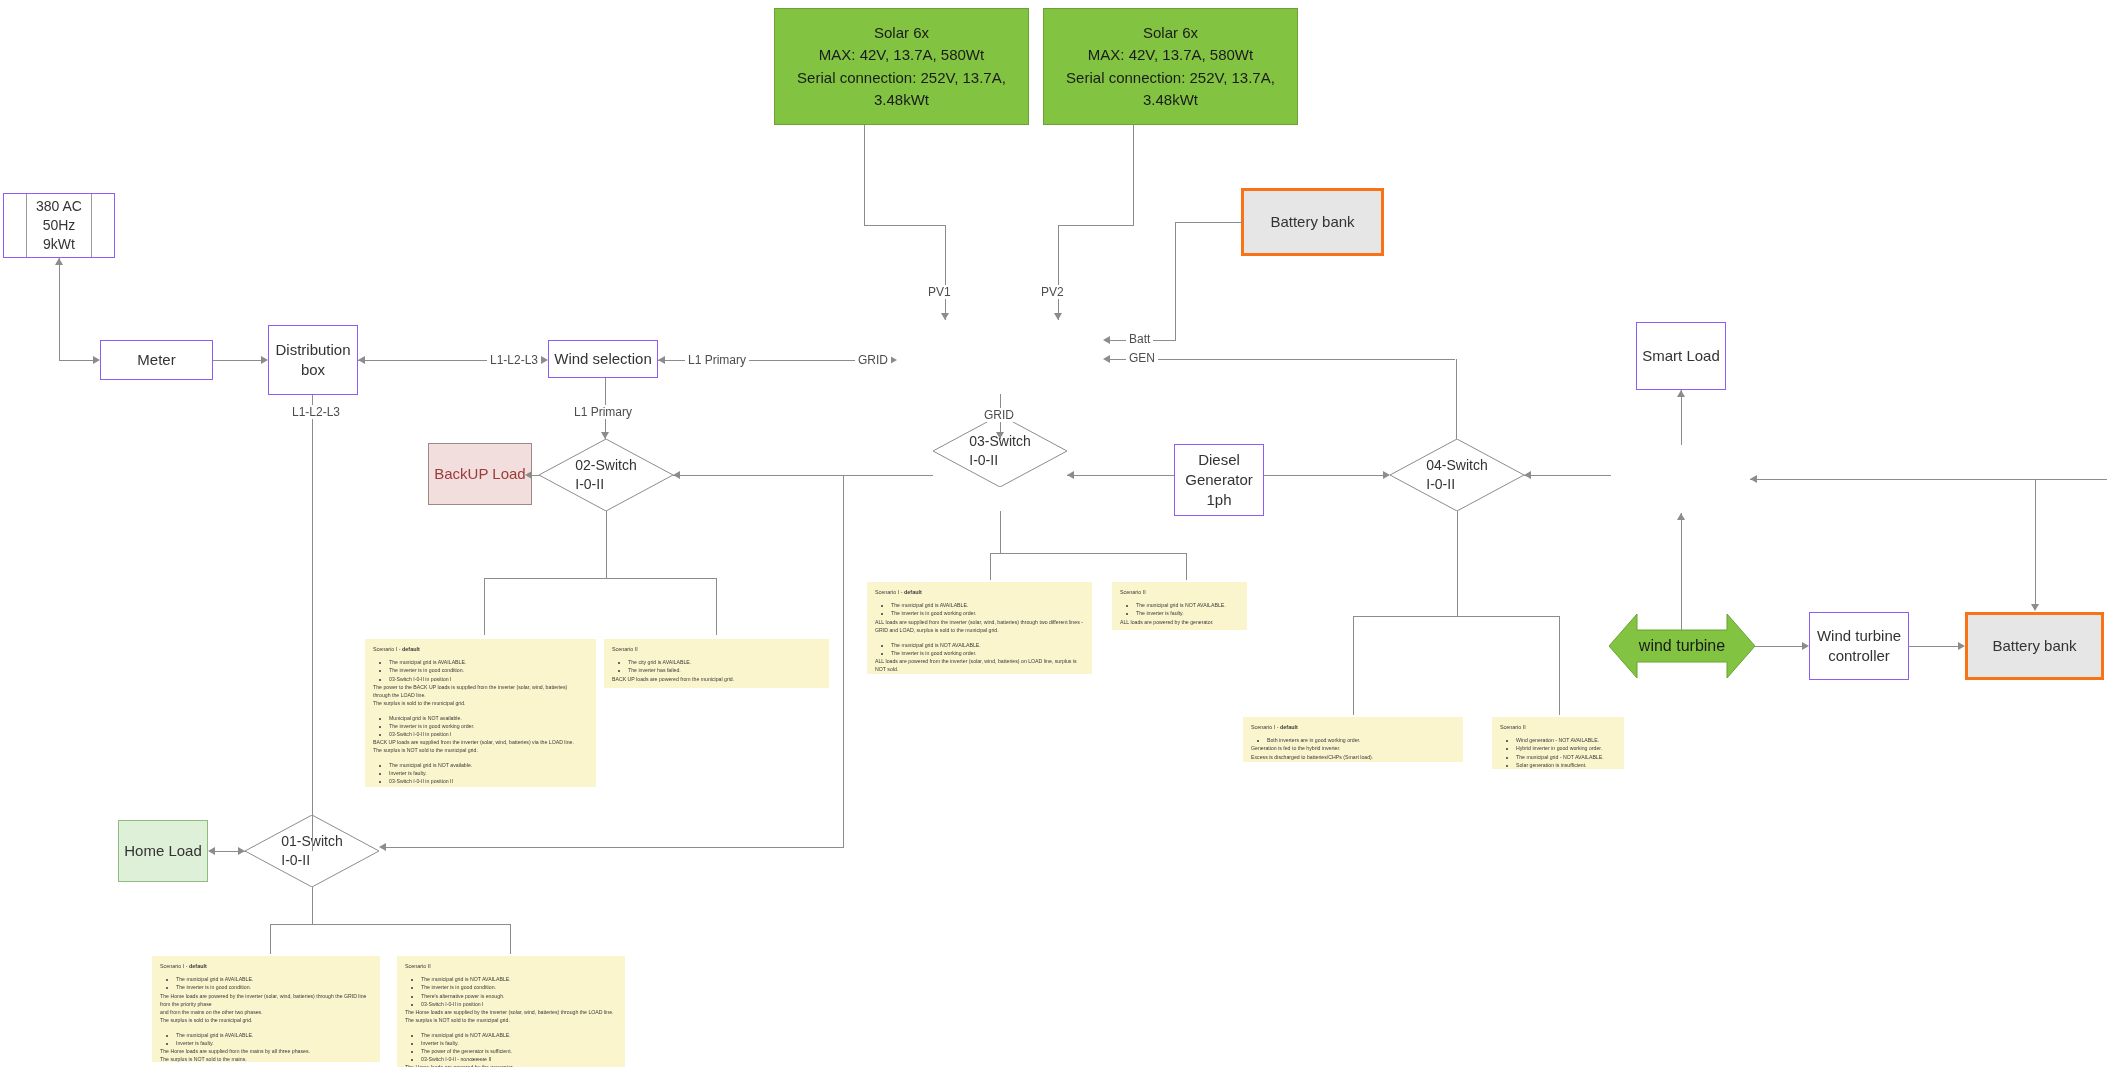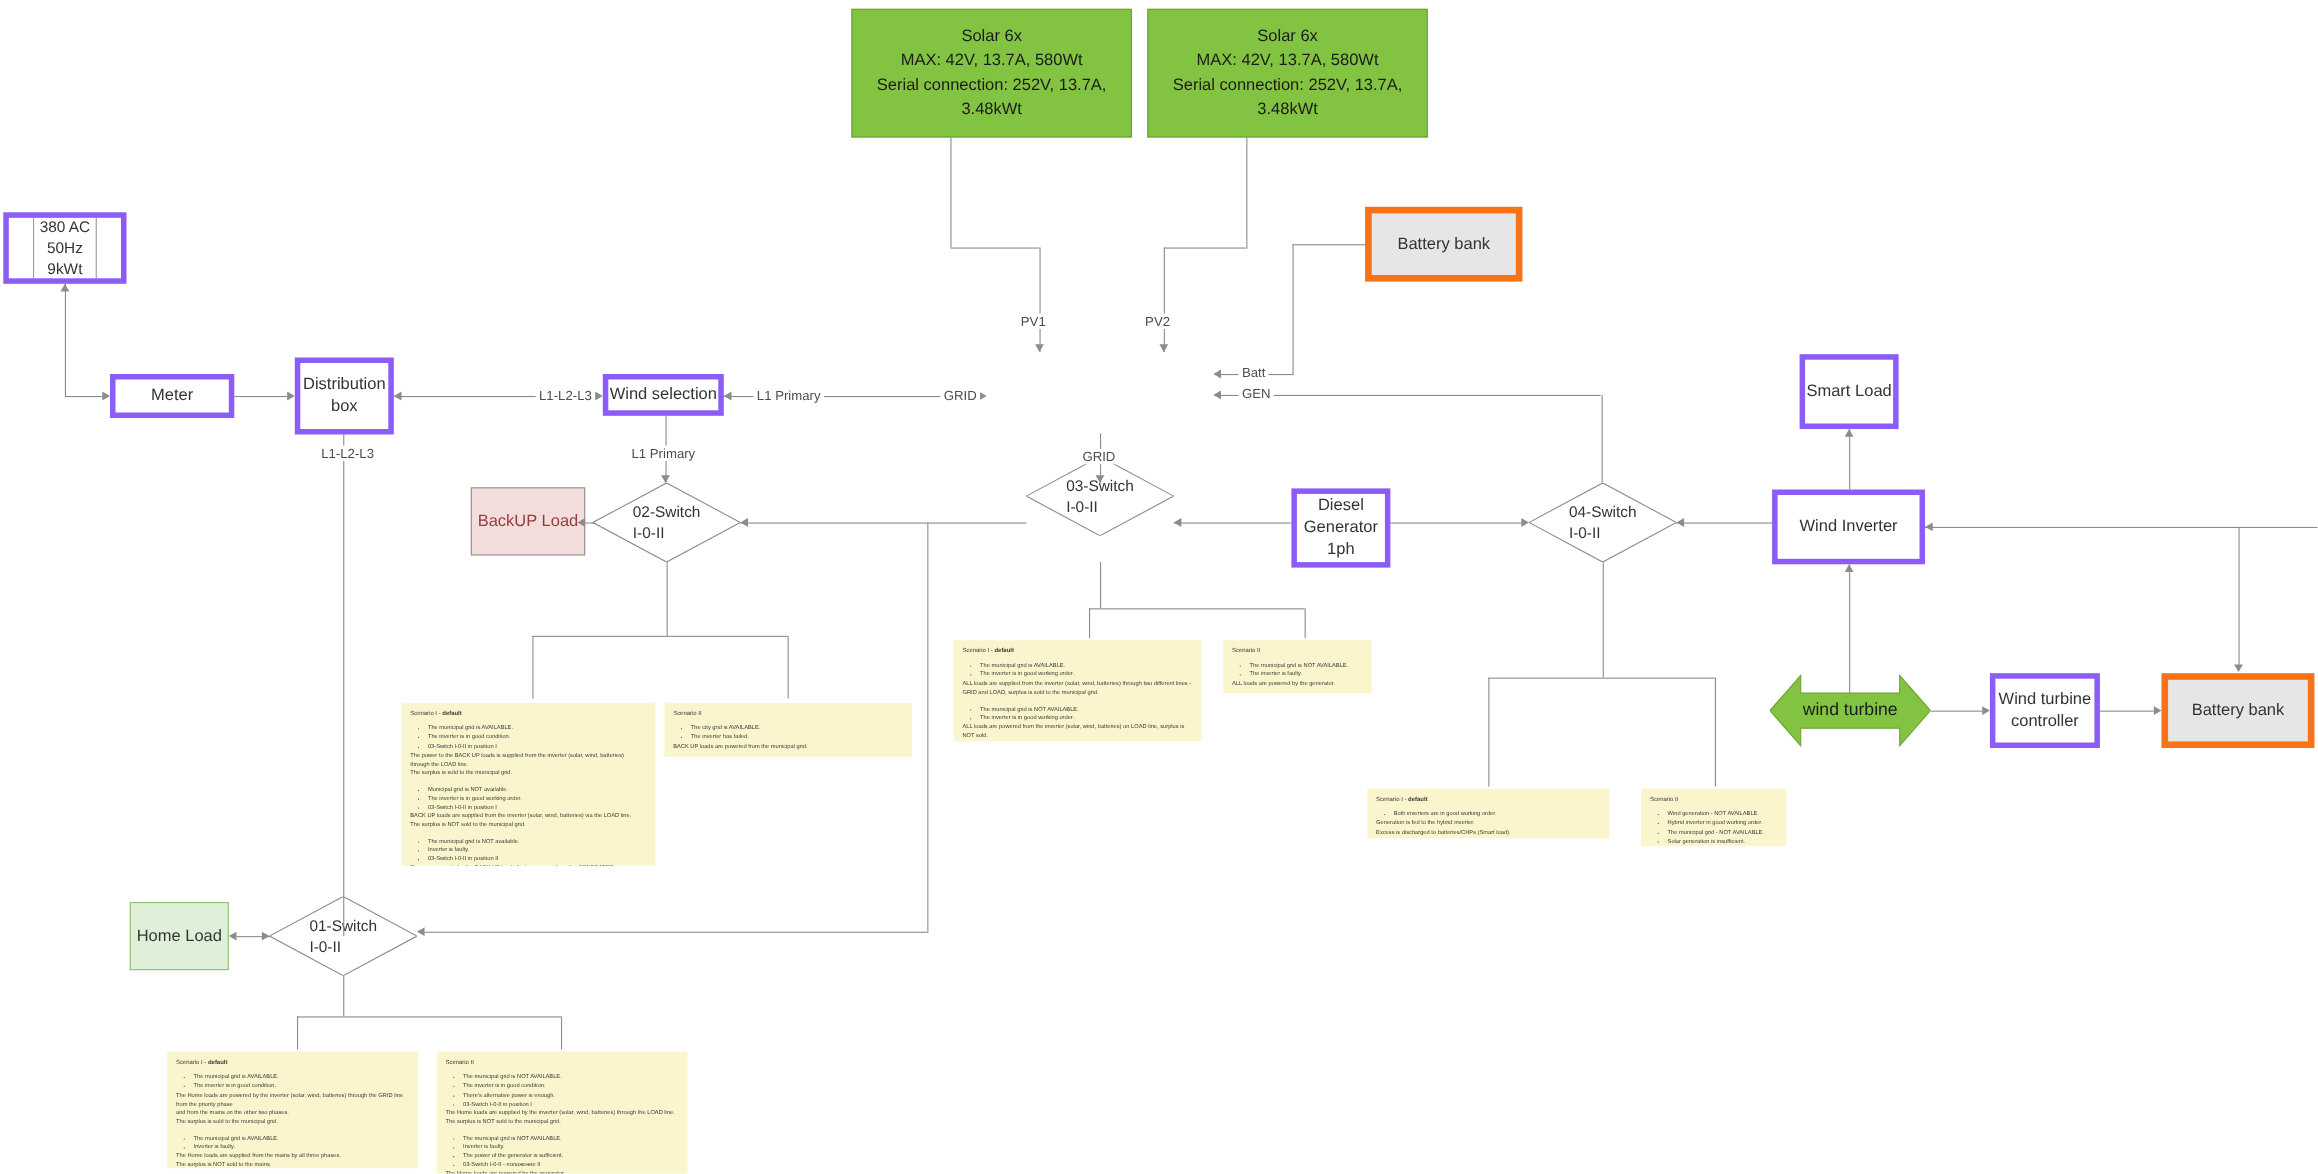--- a/index.html
+++ b/index.html
@@ -1,25 +1,25 @@
 <!DOCTYPE html>
 <html><head>
 <meta charset="utf-8">
 <style>
   html,body{margin:0;padding:0;background:#ffffff;}
   body{font-family:"Liberation Sans",sans-serif;color:#333333;}
   #canvas{position:relative;width:2107px;height:1067px;overflow:hidden;background:#ffffff;}
 
   .node{position:absolute;box-sizing:border-box;display:flex;align-items:center;justify-content:center;text-align:center;}
-  .box{border:5px solid #8b5cf6;background:#ffffff;}
+  .box{border:1px solid #8b5cf6;background:#ffffff;}
   .box .lbl{font-size:15px;line-height:1.35;color:#333;white-space:pre-line;}
 
   .solar{background:#82c341;border:1px solid #6aa233;margin-left:37px;}
   .solar .lbl{font-size:15px;line-height:1.5;color:#1b1b1b;}
-  .battery{background:#e6e6e6;border:6px solid #f97316;}
+  .battery{background:#e6e6e6;border:3px solid #f97316;}
   .backup{background:#f2dedd;border:1px solid #9a8a8a;text-align:center;}
   .backup .lbl{color:#9c3b3b;}
   .homeload{background:#dff0d8;border:1px solid #8fbc7a;}
 
   
   .diamond{position:absolute;}
   .diamond .shape{position:absolute;inset:0;}
   .diamond .dlbl{position:absolute;inset:0;display:flex;flex-direction:column;align-items:center;justify-content:center;font-size:14px;line-height:1.35;color:#333;white-space:pre-line;}
 
   
@@ -90,23 +90,20 @@
 
   <div class="node box" style="left:548px;top:340px;width:110px;height:38px;">
     <span class="lbl">Wind selection</span>
   </div>
 
 
   <div class="node box" style="left:1636px;top:322px;width:90px;height:68px;">
     <span class="lbl">Smart Load</span>
   </div>
 
-  <div class="node box" style="left:1611px;top:445px;width:139px;height:68px;">
-    <span class="lbl">Wind Inverter</span>
-  </div>
 
   <div class="turbine" style="left:1609px;top:606px;width:146px;height:80px;">
     <svg width="146" height="80" viewBox="0 0 146 80">
       <polygon points="28,8 28,24 118,24 118,8 146,40 118,72 118,56 28,56 28,72 0,40" fill="#82c341" stroke="#6aa233" stroke-width="1"></polygon>
     </svg>
     <span class="tlbl">wind turbine</span>
   </div>
 
   <div class="node box" style="left:1809px;top:612px;width:100px;height:68px;">
     <span class="lbl">Wind turbine

